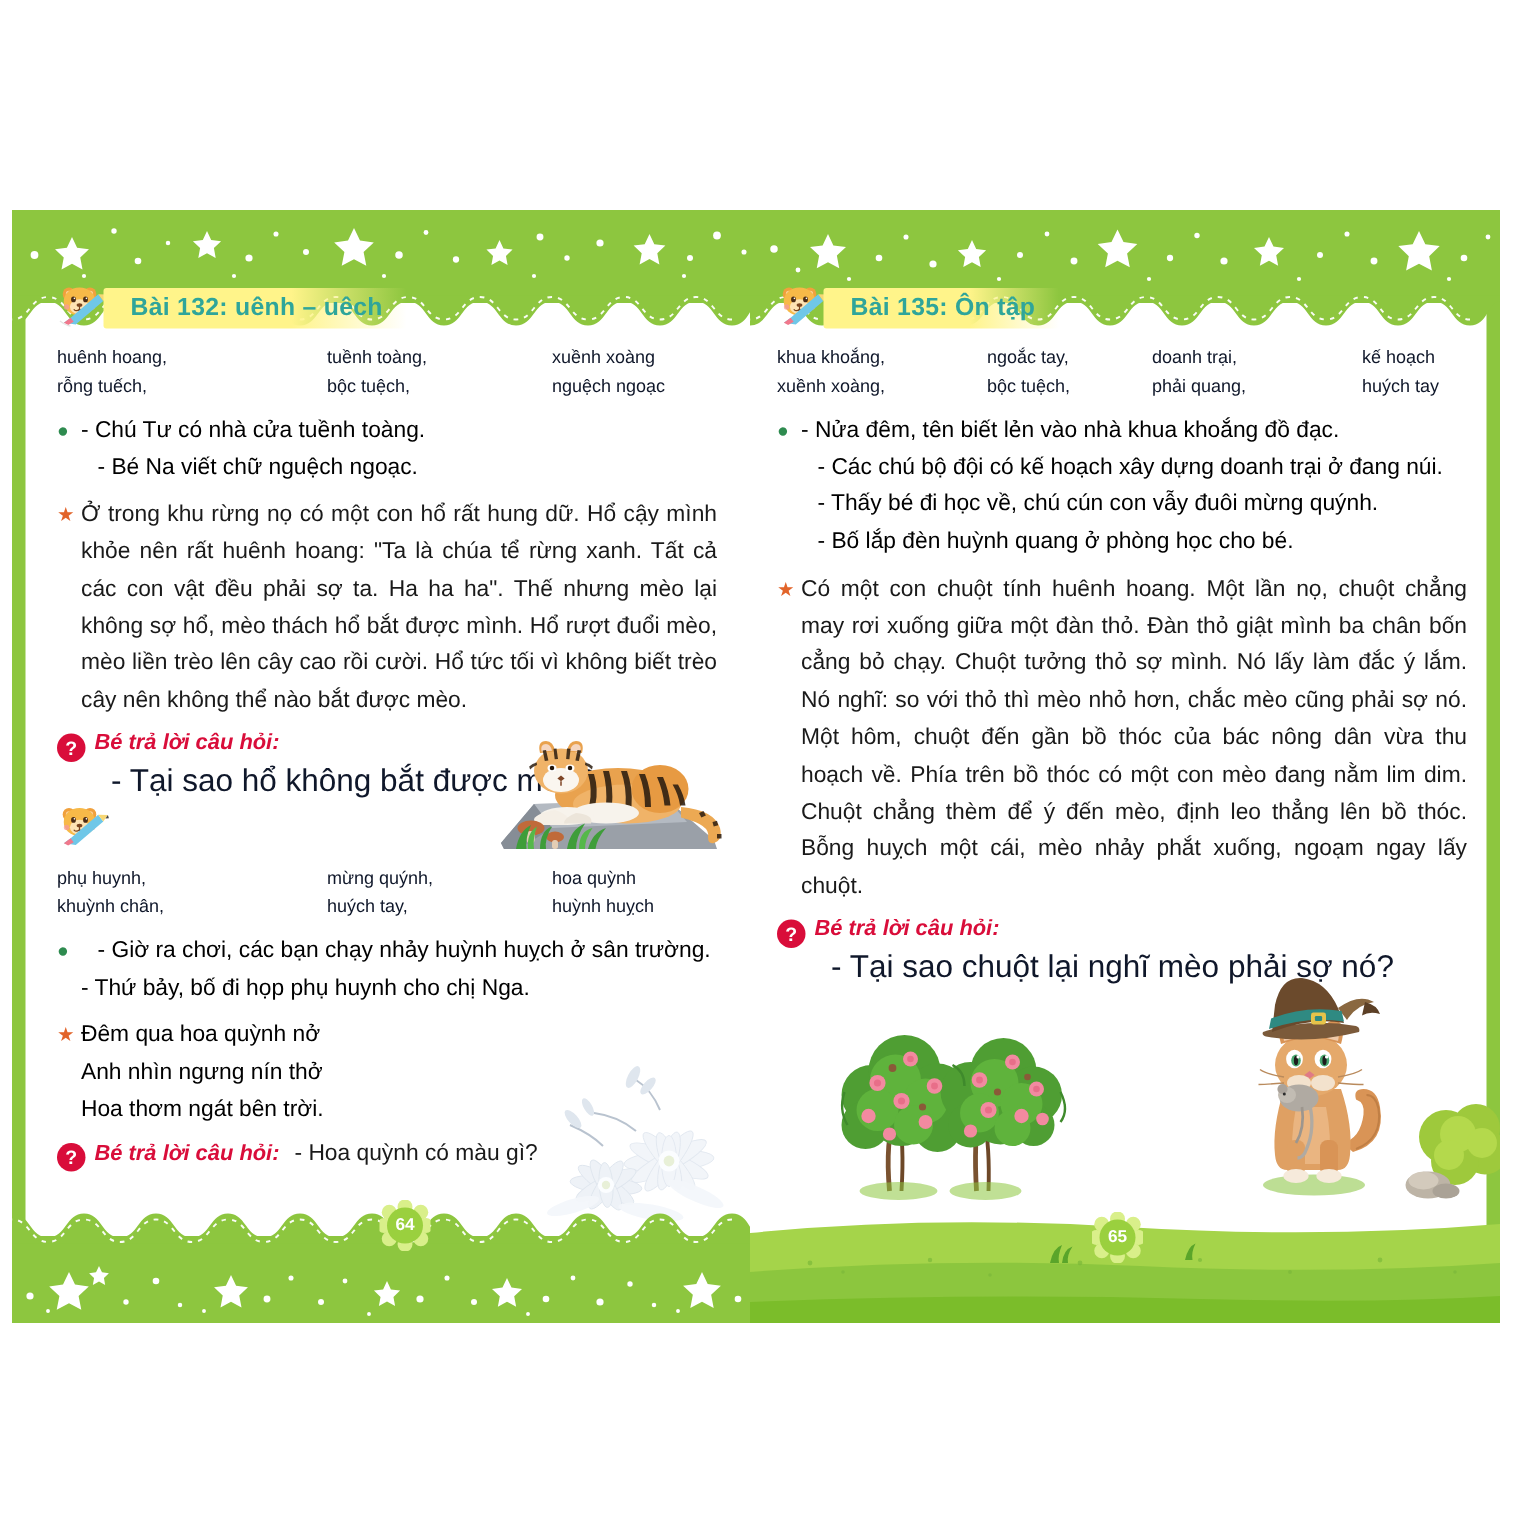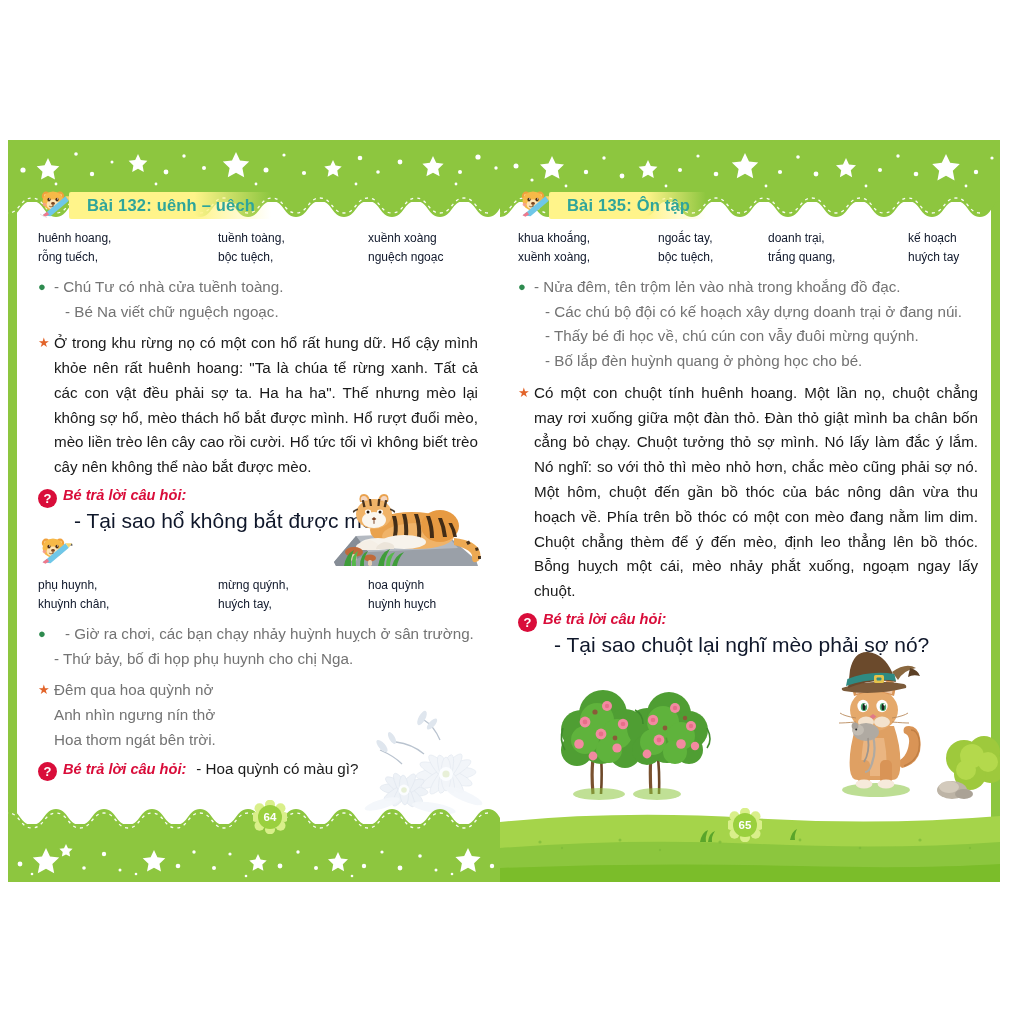--- a/index.html
+++ b/index.html
@@ -119,21 +119,21 @@
     font-size: 13px;
     line-height: 1.62;
     padding-top: 1px;
   }
   .marker.dot  { color: #2e8b4f; }
   .marker.star { color: #e2642a; }
   .body { flex: 1 1 auto; }
 
   .line {
     font-size: 15.2px;
-    color: #737373;
+    color: #000000;
     line-height: 1.63;
   }
   .para {
     font-size: 15.2px;
     color: #1a1a1a;
     line-height: 1.63;
     text-align: justify;
   }
   .indent { padding-left: 11px; }
 
@@ -653,28 +653,28 @@
             </div>
           </div>
 
           <div class="wordgrid g-right">
             <span>khua khoắng,</span>
             <span>ngoắc tay,</span>
             <span>doanh trại,</span>
             <span>kế hoạch</span>
             <span>xuềnh xoàng,</span>
             <span>bộc tuệch,</span>
-            <span>trắng quang,</span>
+            <span>phải quang,</span>
             <span>huých tay</span>
           </div>
 
           <div class="block">
             <span class="marker dot">●</span>
             <div class="body">
-              <div class="line">- Nửa đêm, tên trộm lẻn vào nhà trong khoắng đồ đạc.</div>
+              <div class="line">- Nửa đêm, tên biết lẻn vào nhà khua khoắng đồ đạc.</div>
               <div class="line indent">- Các chú bộ đội có kế hoạch xây dựng doanh trại ở đang núi.</div>
               <div class="line indent">- Thấy bé đi học về, chú cún con vẫy đuôi mừng quýnh.</div>
               <div class="line indent">- Bố lắp đèn huỳnh quang ở phòng học cho bé.</div>
             </div>
           </div>
 
           <div class="block">
             <span class="marker star">★</span>
             <div class="body">
               <div class="para">Có một con chuột tính huênh hoang. Một lần nọ, chuột chẳng may rơi xuống giữa một đàn thỏ. Đàn thỏ giật mình ba chân bốn cẳng bỏ chạy. Chuột tưởng thỏ sợ mình. Nó lấy làm đắc ý lắm. Nó nghĩ: so với thỏ thì mèo nhỏ hơn, chắc mèo cũng phải sợ nó. Một hôm, chuột đến gần bồ thóc của bác nông dân vừa thu hoạch về. Phía trên bồ thóc có một con mèo đang nằm lim dim. Chuột chẳng thèm để ý đến mèo, định leo thẳng lên bồ thóc. Bỗng huỵch một cái, mèo nhảy phắt xuống, ngoạm ngay lấy chuột.</div>

